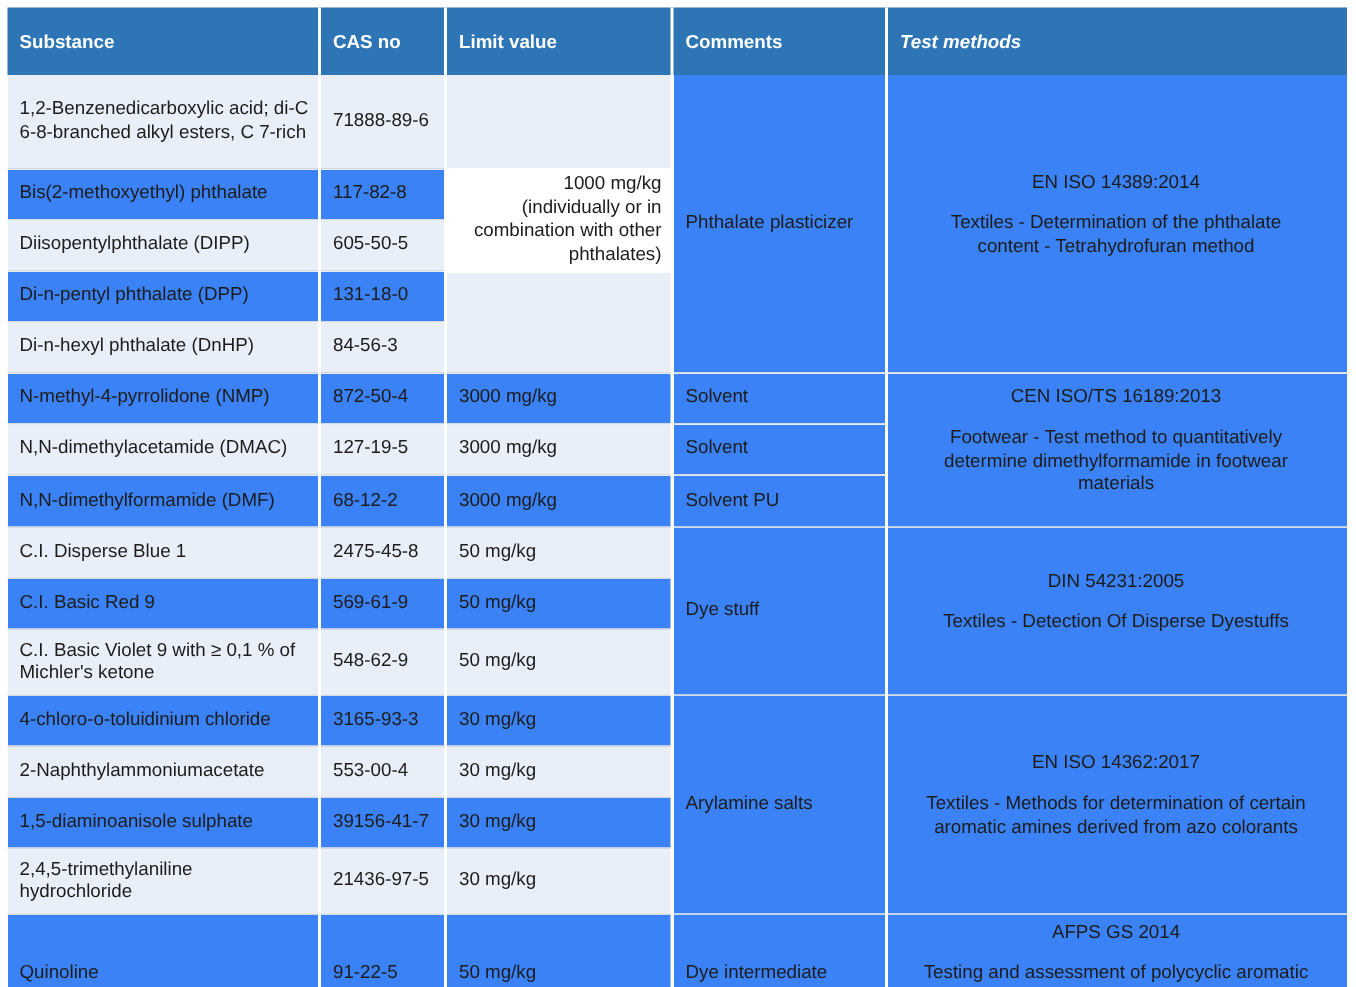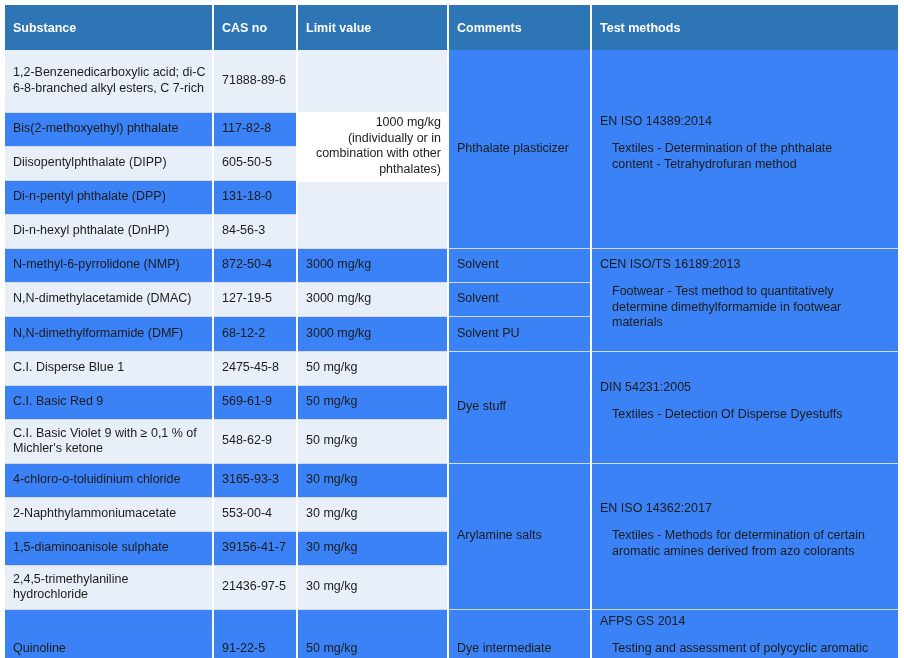--- a/index.html
+++ b/index.html
@@ -10,35 +10,35 @@
   }
   table.tbl {
     position: absolute; left: 5px; top: 5px; width: 893px;
     border-collapse: collapse; table-layout: fixed;
   }
   .tbl th {
     background: #2E75B6; color: #ffffff; text-align: left;
     font-size: 12.5px; font-weight: bold; padding: 0 8px; height: 29px;
     vertical-align: middle; border-right: 2px solid #ffffff;
   }
-  .tbl th.no-r { border-right: none; }
+  .tbl th.no-r { border-right: none; font-style: italic; }
   .tbl td {
     font-size: 12.5px; line-height: 15.5px; color: #1c1c1c;
     vertical-align: middle; padding: 4px 6px 4px 8px;
     border-right: 2px solid #ffffff; border-bottom: 1px solid #d4d9e0;
     background: #3b82f6; overflow: hidden;
   }
   .tbl td.no-r { border-right: none; }
   .tbl td.alt { background: #E9EFF8; }
   .tbl td.cas, .tbl td.lim { white-space: nowrap; }
   .tbl td.limMerged { background: #E9EFF8; padding: 0; vertical-align: top; text-align: right; }
   .lim-spacer { height: 62px; }
   .lim-box { background: #ffffff; padding: 3px 6px 5px 8px; }
   .blk { display: block; }
-  .tbl td.test { padding-left: 8px; padding-right: 10px; }
+  .tbl td.test { padding-left: 8px; padding-right: 10px; text-align: center; }
   .std { margin: 0 0 5px 0; }
   .desc { margin: 12px; }
   tr.h29 { height: 45px; } tr.h34 { height: 34px; } tr.h35 { height: 35px; }
   tr.h44 { height: 44px; } tr.h58 { height: 58px; } tr.h62 { height: 62px; }
 </style>
 </head>
 <body>
 
 <div class="page">
   <table class="tbl">
@@ -87,21 +87,21 @@
       <tr class="h34">
         <td class="sub">Di-n-pentyl phthalate (DPP)</td>
         <td class="cas">131-18-0</td>
       </tr>
       <tr class="h34">
         <td class="sub alt">Di-n-hexyl phthalate (DnHP)</td>
         <td class="cas alt">84-56-3</td>
       </tr>
 
       <tr class="h34">
-        <td class="sub">N-methyl-6-pyrrolidone (NMP)</td>
+        <td class="sub">N-methyl-4-pyrrolidone (NMP)</td>
         <td class="cas">872-50-4</td>
         <td class="lim">3000 mg/kg</td>
         <td class="com">Solvent</td>
         <td class="test no-r" rowspan="3">
           <div class="std">CEN ISO/TS 16189:2013</div>
           <div class="desc">Footwear - Test method to quantitatively determine dimethylformamide in footwear materials</div>
         </td>
       </tr>
       <tr class="h34">
         <td class="sub alt">N,N-dimethylacetamide (DMAC)</td>

